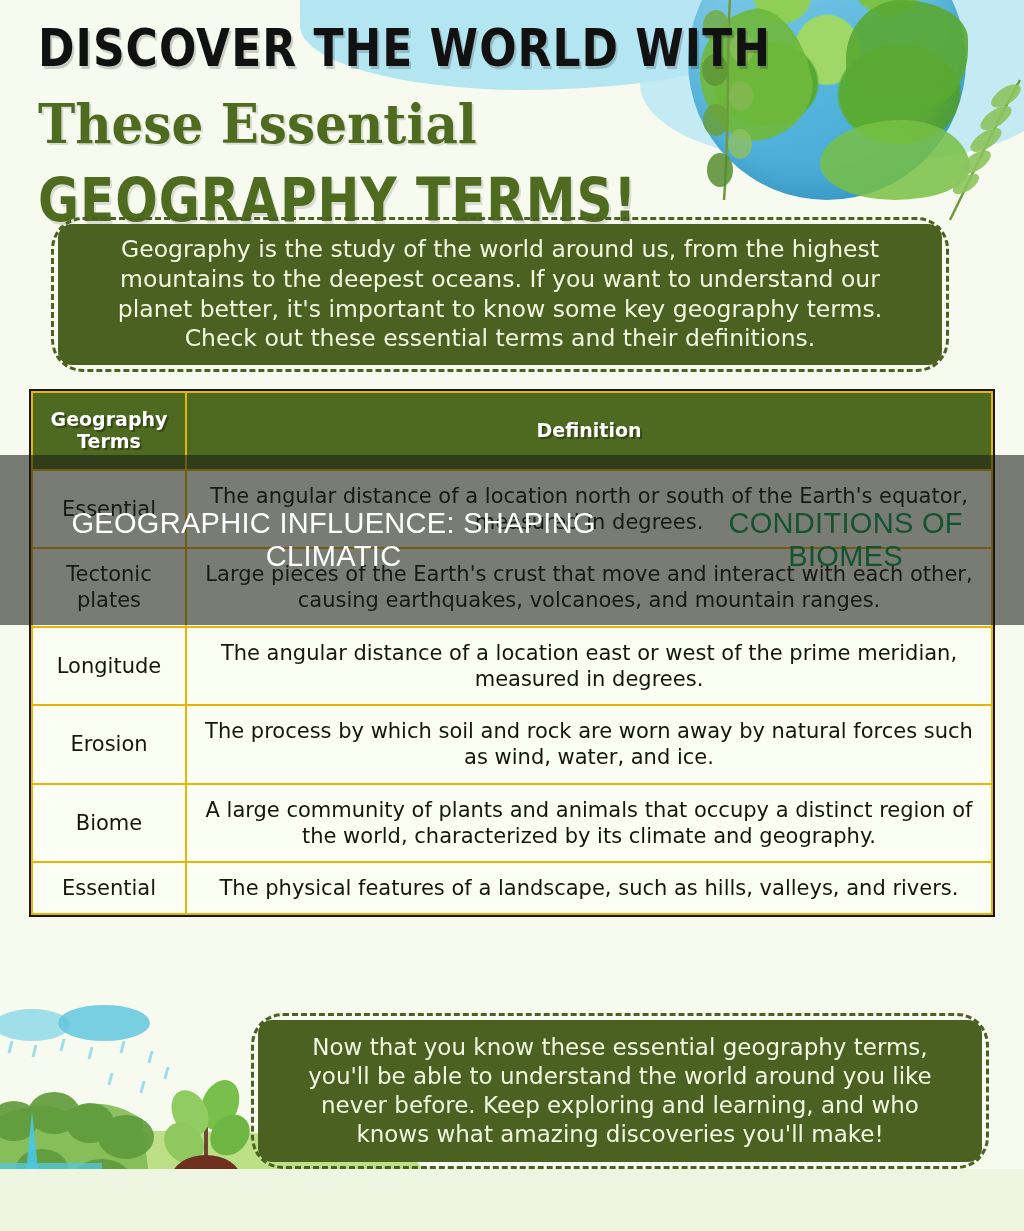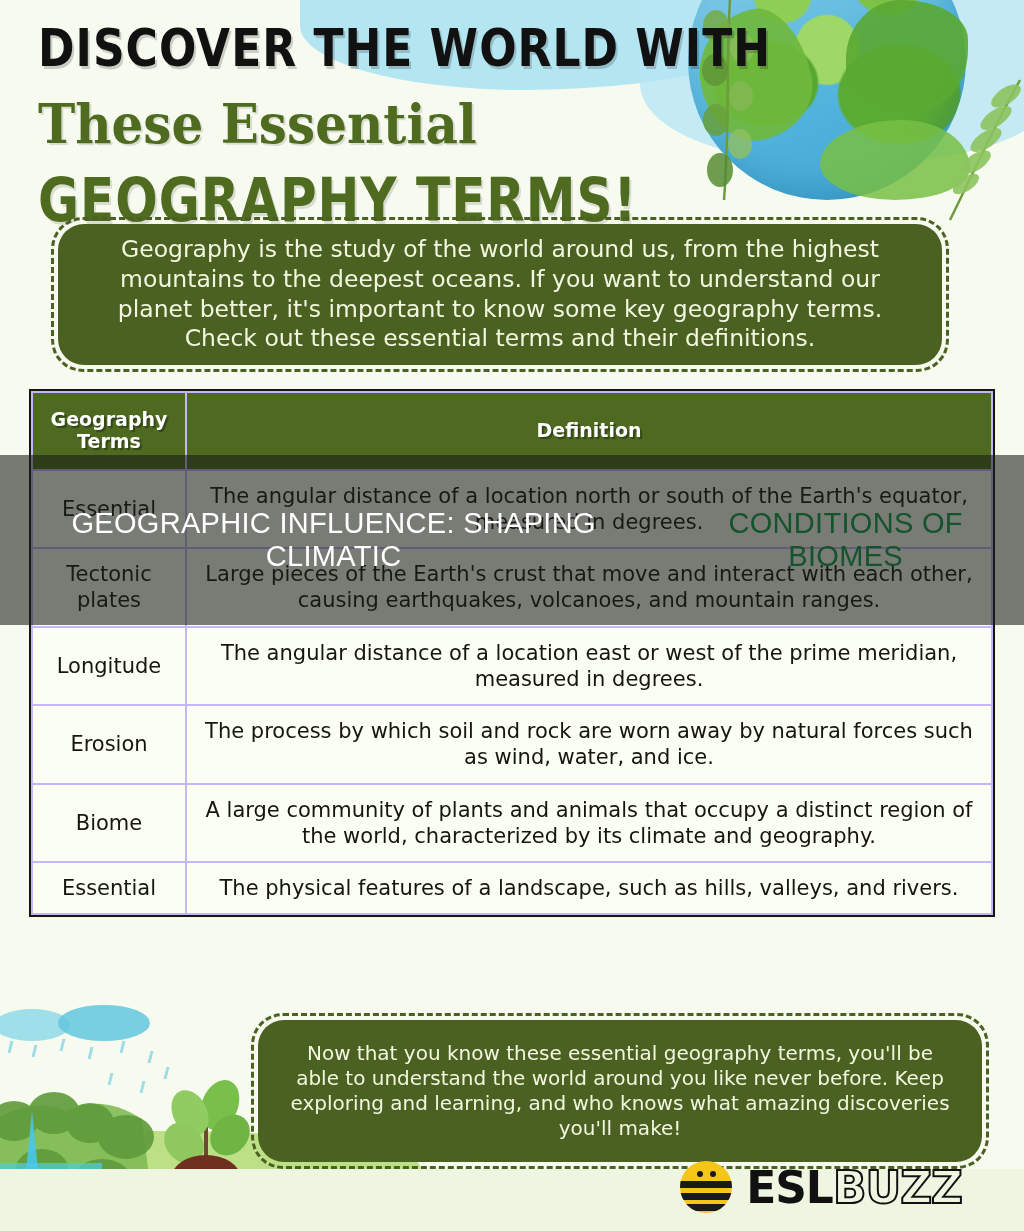--- a/index.html
+++ b/index.html
@@ -162,21 +162,21 @@
     transform: scaleY(1.2);
     transform-origin: left top;
     text-shadow: 2px 2px 0 rgba(0,0,0,.12);
     white-space: nowrap;
   }
 
   
   .callout {
     position: absolute;
     background: #4b6121;
-    border-radius: 26px;
+    border-radius: 14px;
     color: #f2f7e0;
     font-family: "DejaVu Sans", sans-serif;
     text-align: center;
     line-height: 1.26;
     box-sizing: border-box;
     display: flex;
     align-items: center;
     justify-content: center;
   }
   .callout .dashframe {
@@ -188,36 +188,36 @@
   }
   #intro-callout {
     left: 58px; top: 224px;
     width: 884px; height: 141px;
     font-size: 23.5px;
     padding: 6px 30px;
   }
   #outro-callout {
     left: 258px; top: 1020px;
     width: 724px; height: 142px;
-    font-size: 20px;
+    font-size: 23px;
     padding: 7px 26px;
   }
 
   
   #terms-table {
     position: absolute;
     left: 31px; top: 391px;
     width: 962px;
     border-collapse: collapse;
     table-layout: fixed;
     background: #fbfef2;
     box-shadow: 0 0 0 2px #14180c;
   }
   #terms-table th, #terms-table td {
-    border: 2px solid #c4b5fd;
+    border: 2px solid #eab308;
     box-sizing: border-box;
   }
   #terms-table thead th {
     background: #4e6a21;
     color: #ffffff;
     font-family: "DejaVu Sans", sans-serif;
     font-weight: bold;
     font-size: 19px;
     padding: 16px 6px;
     text-shadow: 2px 2px 1px rgba(0,0,0,.35);
@@ -440,27 +440,14 @@
   <div id="overlay-banner">
     <div id="overlay-line1">GEOGRAPHIC INFLUENCE: SHAPING CLIMATIC</div>
     <div id="overlay-line2">CONDITIONS OF BIOMES</div>
   </div>
 
   <div class="callout" id="outro-callout">
     <div class="dashframe"></div>
     <span>Now that you know these essential geography terms, you'll be able to understand the world around you like never before. Keep exploring and learning, and who knows what amazing discoveries you'll make!</span>
   </div>
 
-  <div id="logo">
-    <div class="bee">
-      <div class="eye e1"></div>
-      <div class="eye e2"></div>
-      <div class="stripe s1"></div>
-      <div class="stripe s2"></div>
-      <div class="stripe s3"></div>
-    </div>
-    <div class="logo-text">
-      <span class="logo-esl">ESL</span>
-      <span class="logo-buzz">BUZZ</span>
-    </div>
-  </div>
 
 </div>
 
 </body></html>

